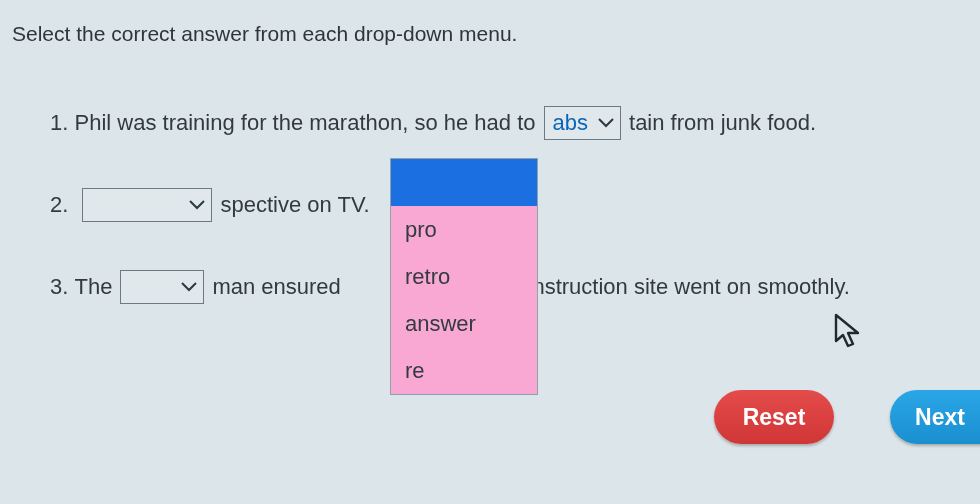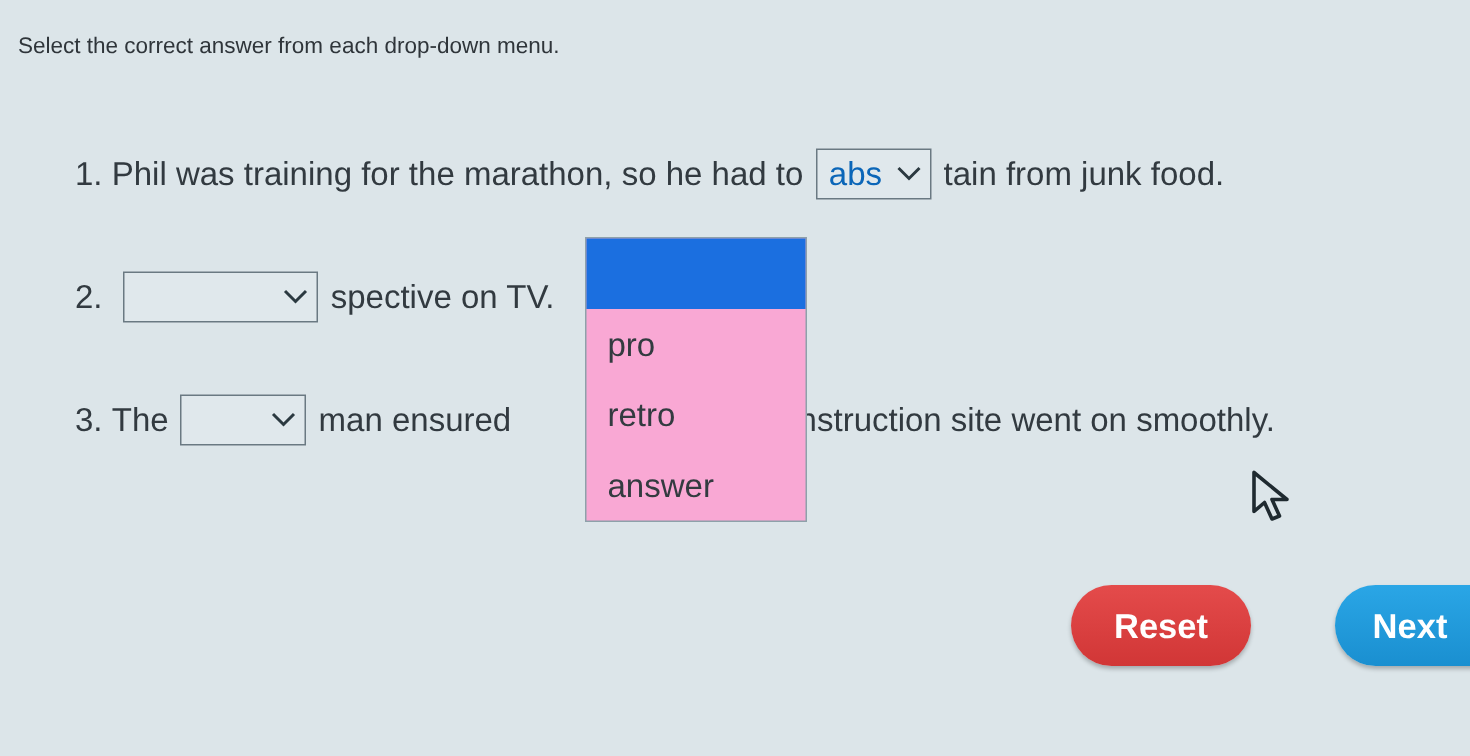--- a/index.html
+++ b/index.html
@@ -6,21 +6,21 @@
   body {
     width: 980px;
     height: 504px;
     background: #dce5e9;
     font-family: Arial, Helvetica, sans-serif;
     color: #333b40;
     position: relative;
     overflow: hidden;
   }
   .instruction {
-    font-size: 15px;
+    font-size: 21px;
     padding: 22px 0 0 12px;
     color: #2f353a;
   }
   .questions {
     padding: 60px 0 0 50px;
   }
   .qline {
     display: flex;
     align-items: center;
     font-size: 22px;
@@ -155,20 +155,21 @@
     <span>e construction site went on smoothly.</span>
   </div>
 
 </div>
 
 <div class="dd-list">
   <div class="dd-item selected"></div>
   <div class="dd-item">pro</div>
   <div class="dd-item">retro</div>
   <div class="dd-item">answer</div>
+  <div class="dd-item">re</div>
 </div>
 
 <div class="btn btn-reset">Reset</div>
 <div class="btn btn-next">Next</div>
 
 <div class="cursor">
   <svg width="30" height="36" viewBox="0 0 30 36">
     <path d="M3 2 L3 28 L10 22 L15 33 L20 31 L15 20 L25 20 Z" fill="none" stroke="#1f2a30" stroke-width="2.4" stroke-linejoin="round"></path>
   </svg>
 </div>

